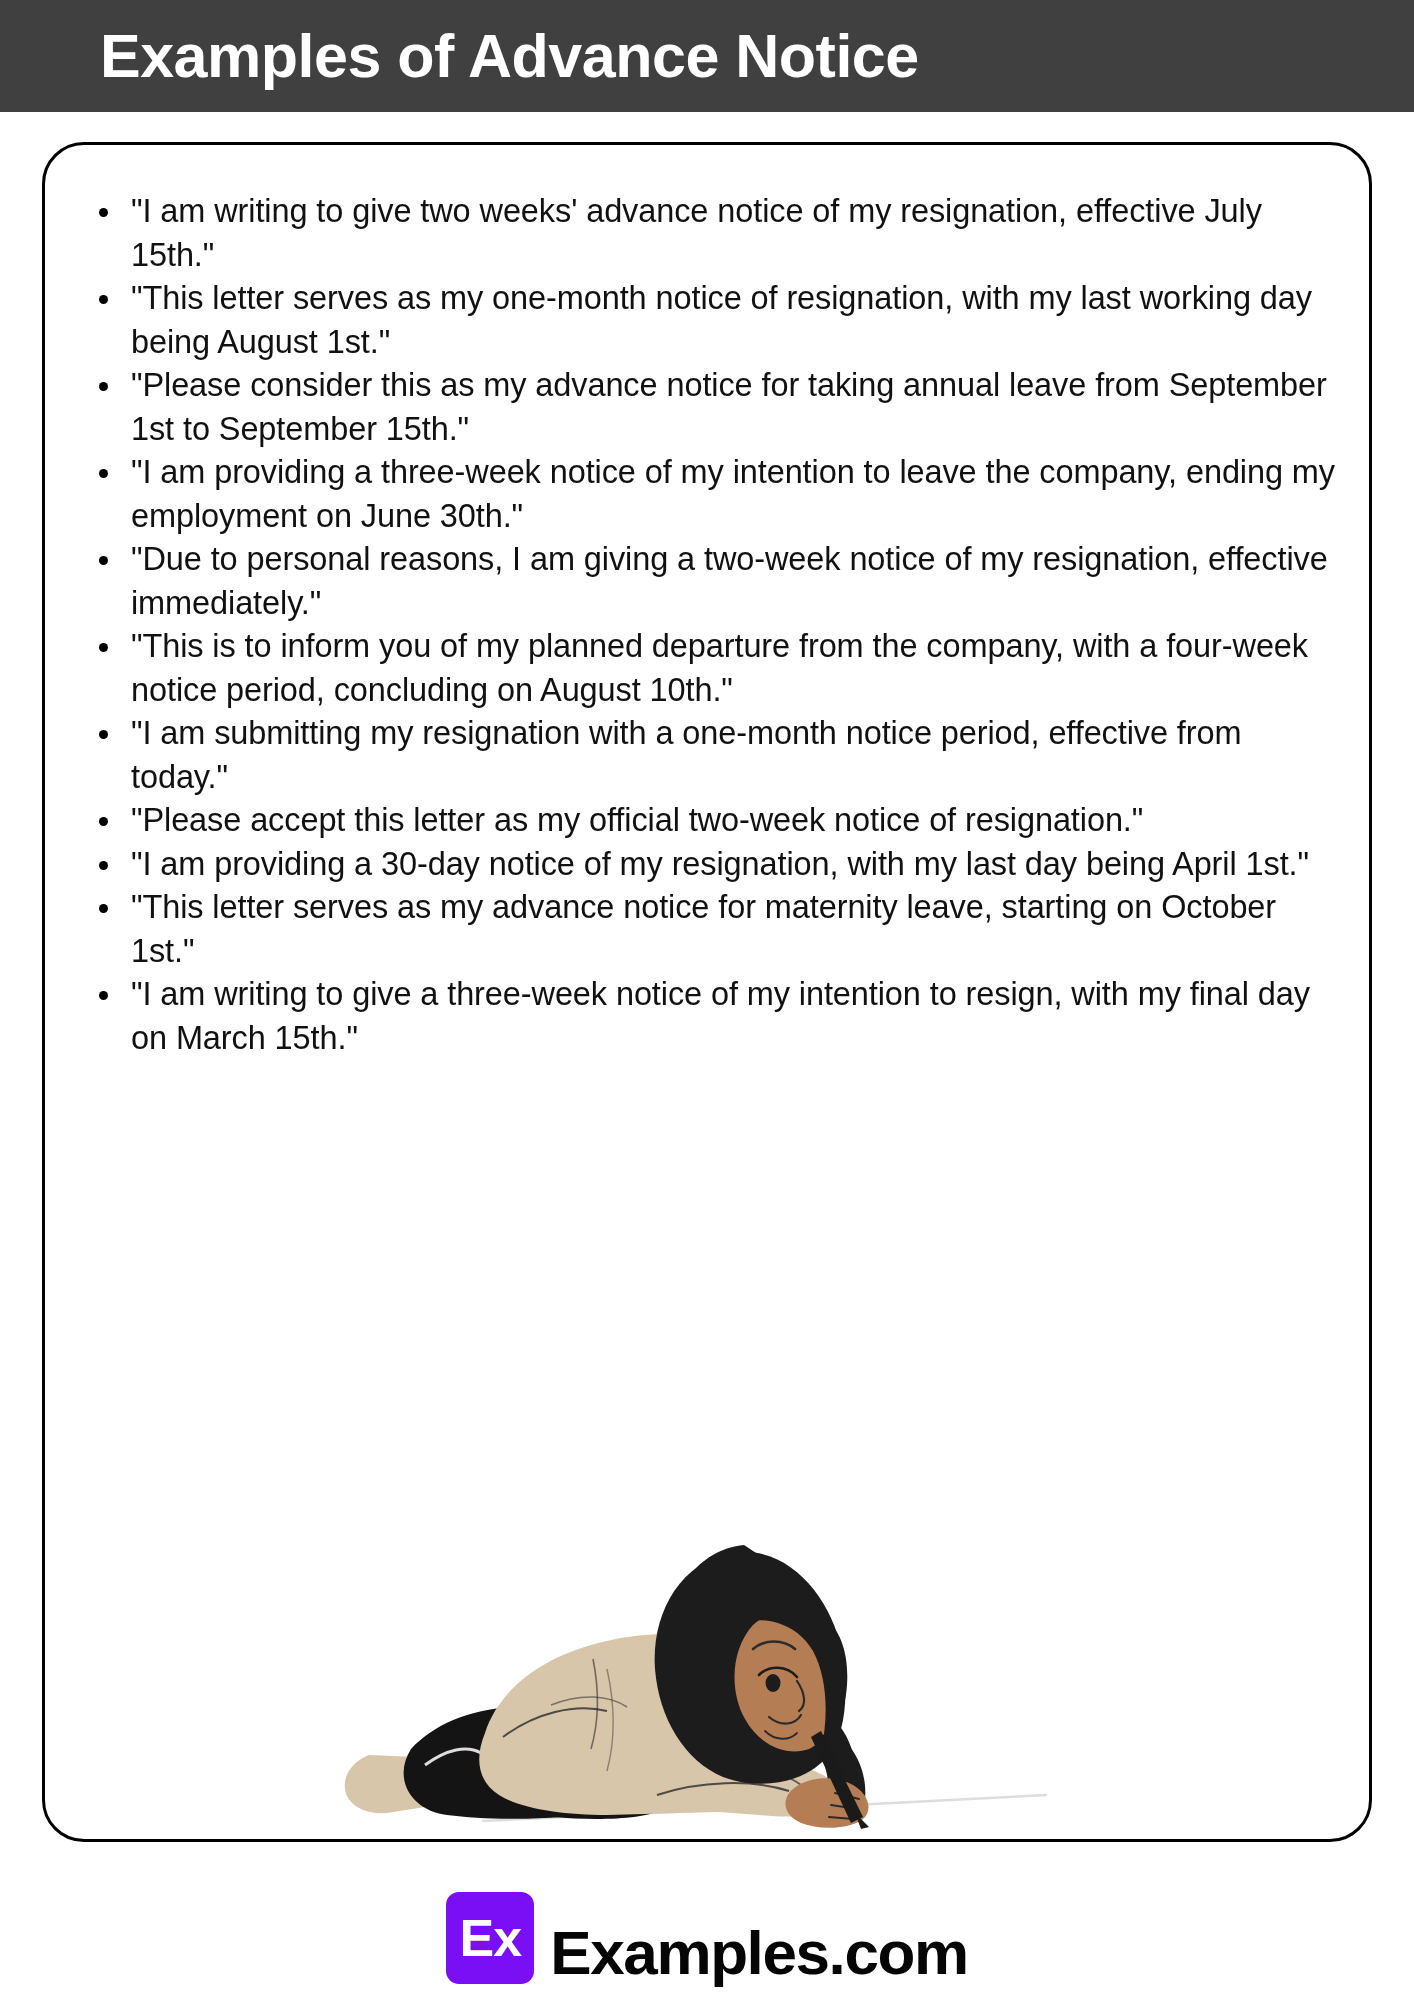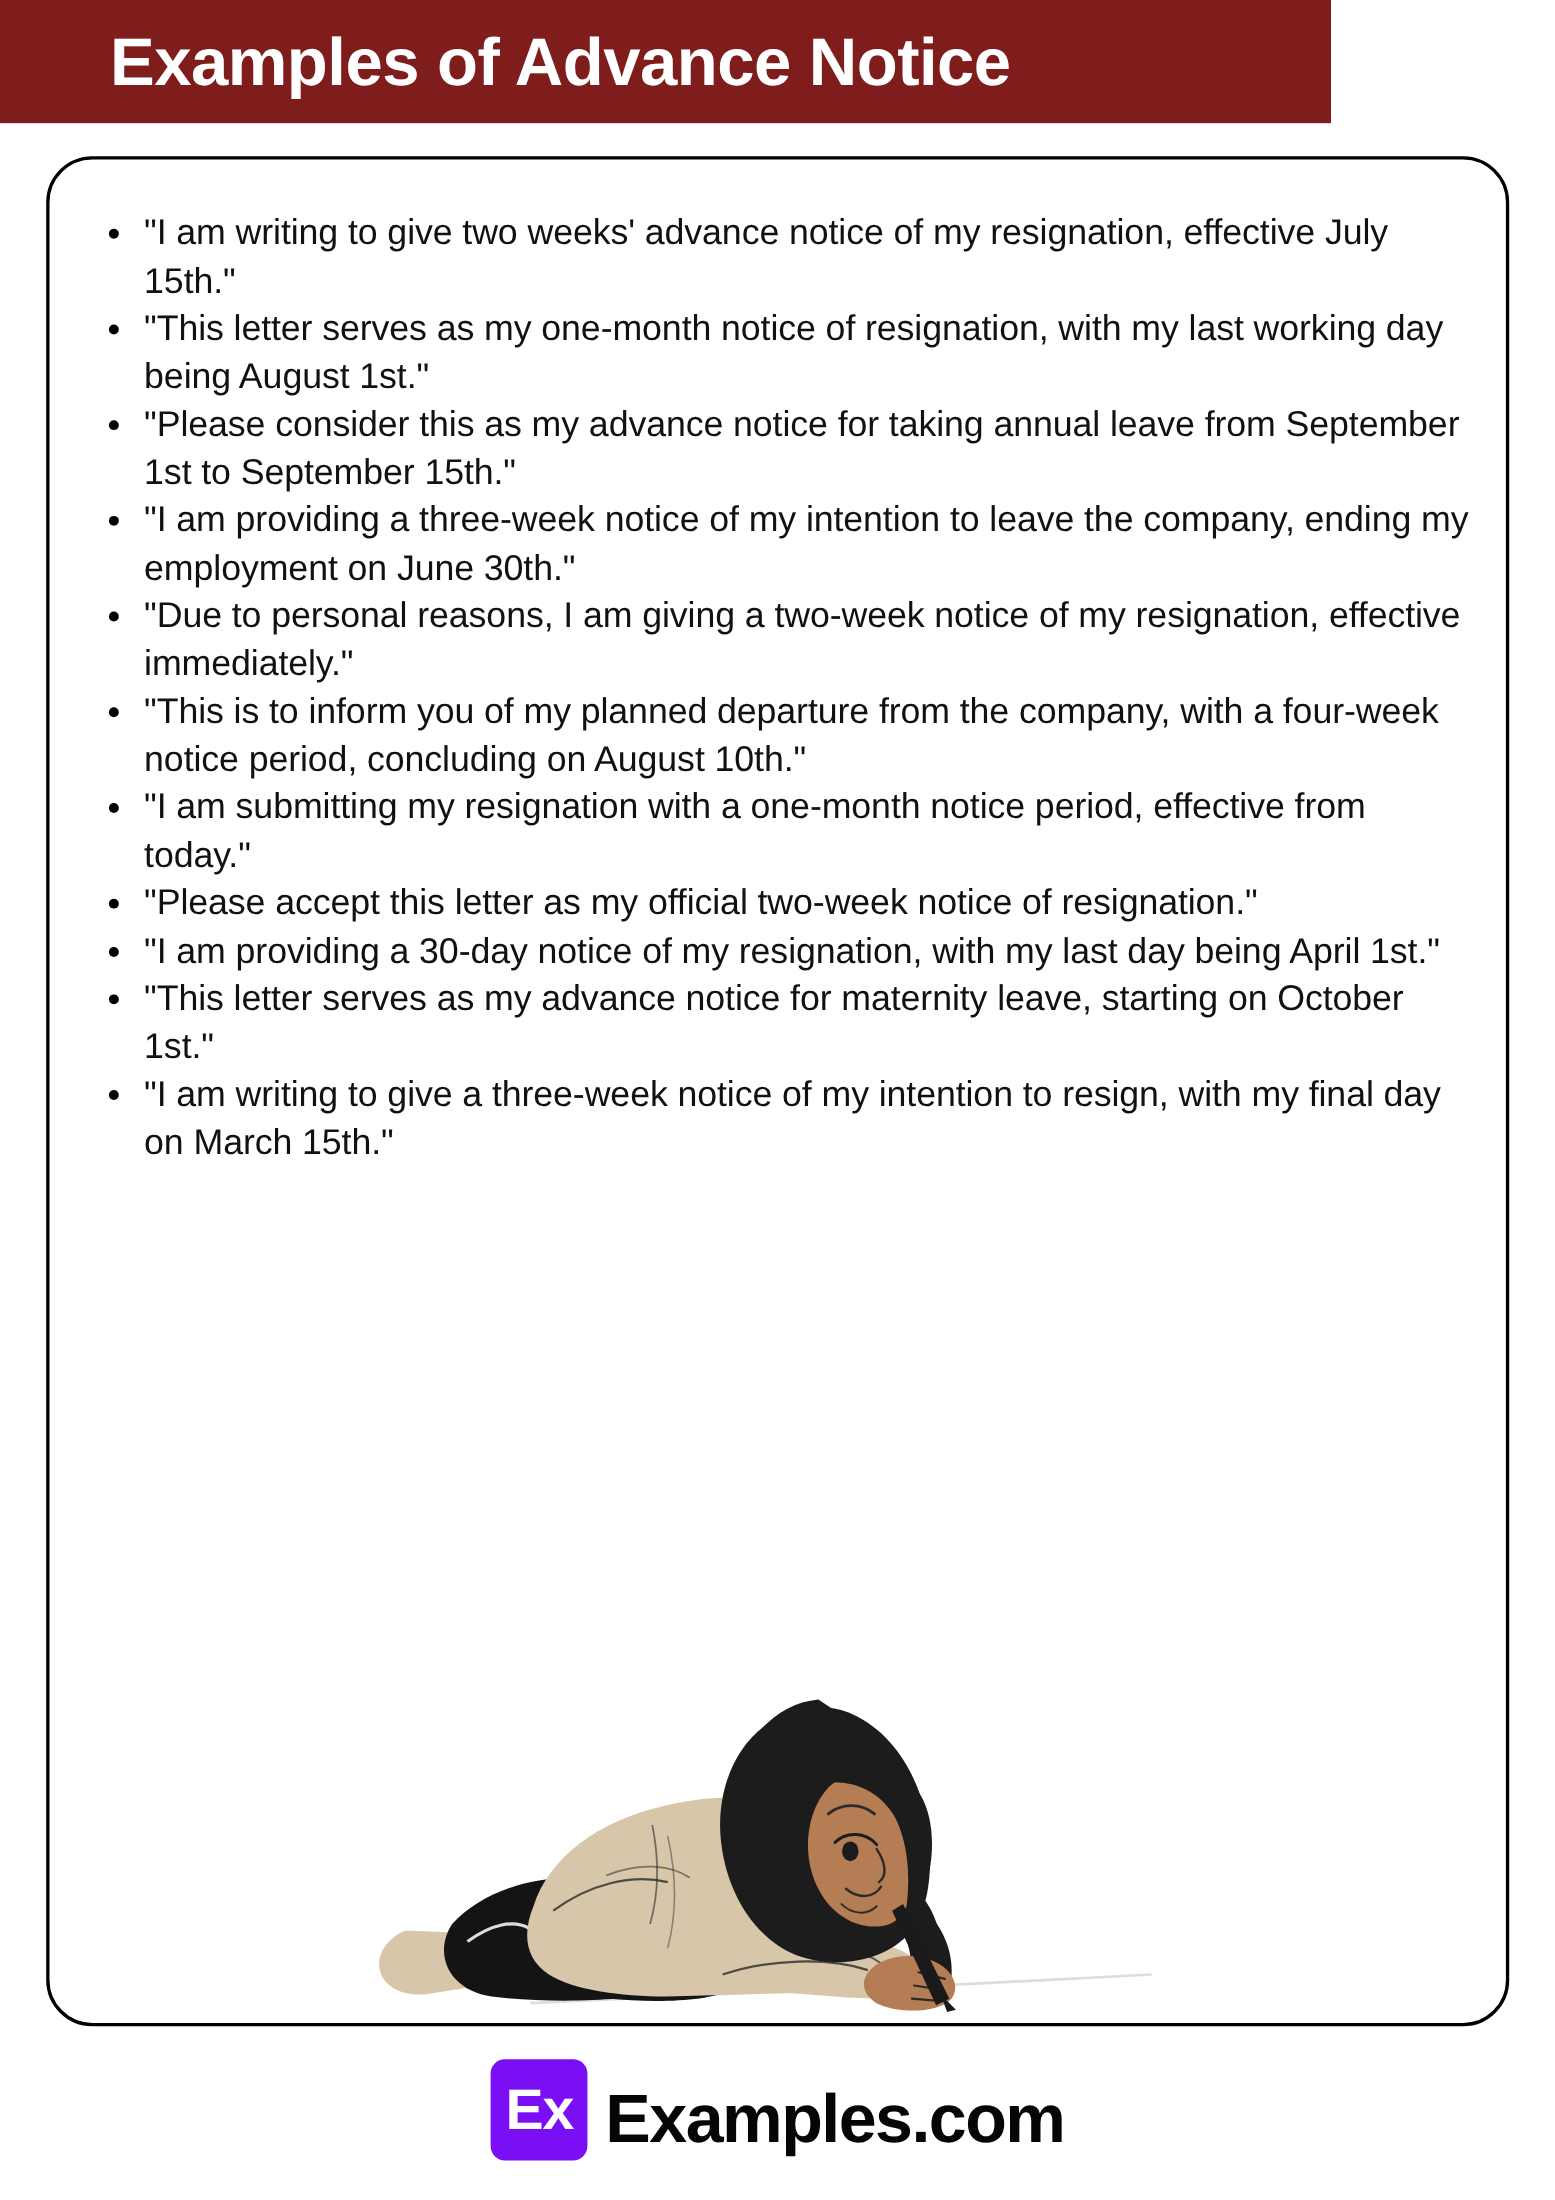--- a/index.html
+++ b/index.html
@@ -10,23 +10,23 @@
   body {
     width: 1414px;
     height: 2000px;
     overflow: hidden;
     font-family: "Liberation Sans", sans-serif;
     position: relative;
   }
 
   
   .header-banner {
-    width: 1210px;
+    width: 1414px;
     height: 112px;
-    background: #7f1d1d;
+    background: #404040;
     display: flex;
     align-items: center;
     box-sizing: border-box;
     padding-left: 100px;
   }
   .header-title {
     color: #ffffff;
     font-size: 61px;
     font-weight: bold;
     letter-spacing: -0.5px;
@@ -90,21 +90,21 @@
 
   
   .footer {
     position: absolute;
     left: 0;
     top: 1872px;
     width: 1414px;
     height: 112px;
     display: flex;
     justify-content: center;
-    align-items: flex-start;
+    align-items: flex-end;
   }
   .logo-mark {
     width: 88px;
     height: 92px;
     background: #7A0FF5;
     border-radius: 13px;
     display: flex;
     align-items: center;
     justify-content: center;
     color: #ffffff;

